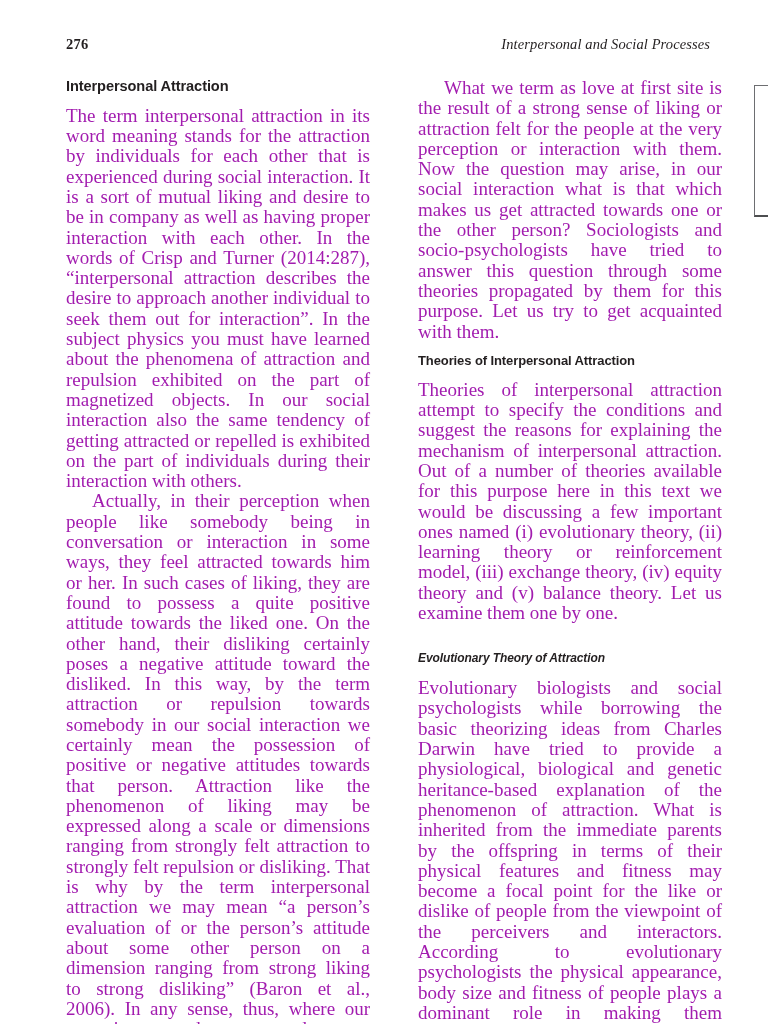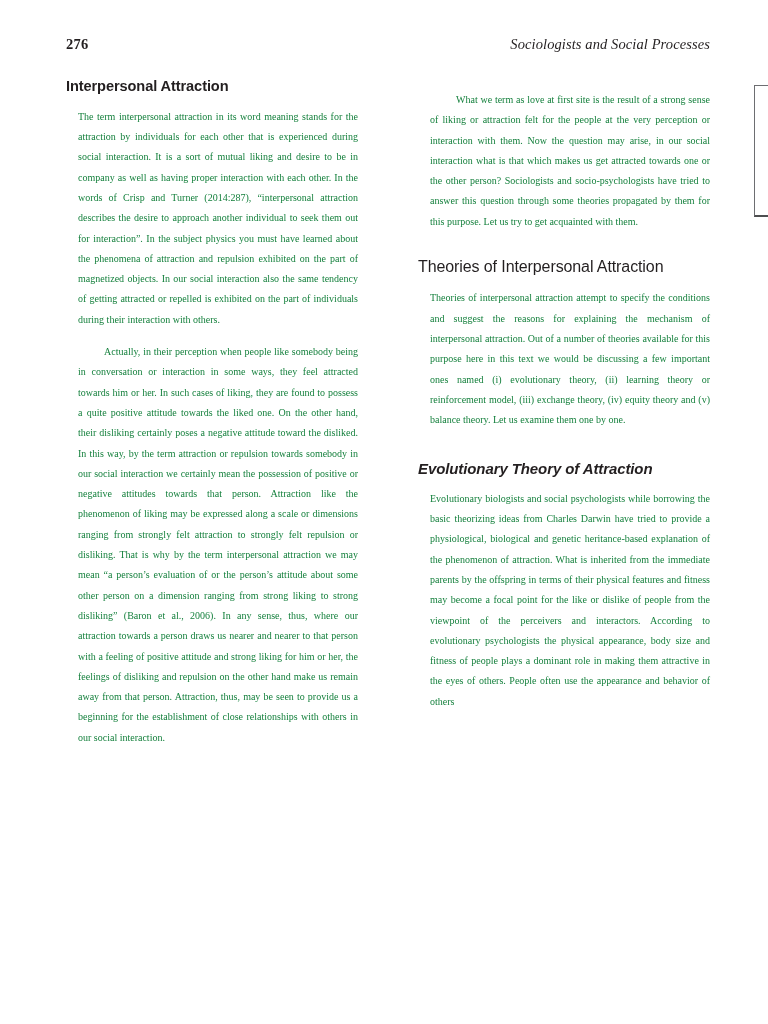--- a/index.html
+++ b/index.html
@@ -89,46 +89,46 @@
   }
   h2.sub-head {
     font-size: 14.3px;
     font-weight: bold;
     font-style: italic;
     line-height: 1.15;
     letter-spacing: -0.1px;
     margin-bottom: 12px;
   }
   h3.sec-head2 {
-    font-size: 16px;
-    font-weight: normal;
-    line-height: 1.15;
-    letter-spacing: -0.1px;
-    margin-top: 26px;
+    font-size: 13px;
+    font-weight: bold;
+    line-height: 1.15;
+    letter-spacing: -0.1px;
+    margin-top: 12px;
     margin-bottom: 11px;
   }
   h4.sub-head2 {
-    font-size: 15px;
+    font-size: 12px;
     font-weight: bold;
     font-style: italic;
     line-height: 1.15;
     letter-spacing: -0.1px;
     margin-top: 29px;
     margin-bottom: 12px;
   }
 
   
   p.body {
     font-family: "Liberation Serif", "DejaVu Serif", serif;
-    font-size: 10px;
+    font-size: 19px;
     line-height: 20.3px;
     text-align: justify;
     text-justify: inter-word;
-    margin: 12px;
-    color: #15803d;
+    margin: 0;
+    color: #a21caf;
     hyphens: manual;
   }
   p.body + p.body {
     margin-top: 0;
   }
   p.indent {
     text-indent: 26px;
   }
 
   
@@ -170,21 +170,21 @@
     margin-top: 141px;
   }
 </style>
 </head>
 <body>
 
 <div class="page">
 
   <div class="running-head">
     <span class="folio">276</span>
-    <span class="head-title">Sociologists and Social Processes</span>
+    <span class="head-title">Interpersonal and Social Processes</span>
   </div>
 
   <div class="columns">
 
     <div class="col col-left">
 
       <h1 class="sec-head">Interpersonal Attraction</h1>
 
 
       <p class="body">The term interpersonal attraction in its word meaning stands for the attraction by individuals for each other that is experienced during social interaction. It is a sort of mutual liking and desire to be in company as well as having proper interaction with each other. In the words of Crisp and Turner (2014:287), “interpersonal attraction describes the desire to approach another individual to seek them out for interaction”. In the subject physics you must have learned about the phenomena of attraction and repulsion exhibited on the part of magnetized objects. In our social interaction also the same tendency of getting attracted or repelled is exhibited on the part of individuals during their interaction with others.</p>

